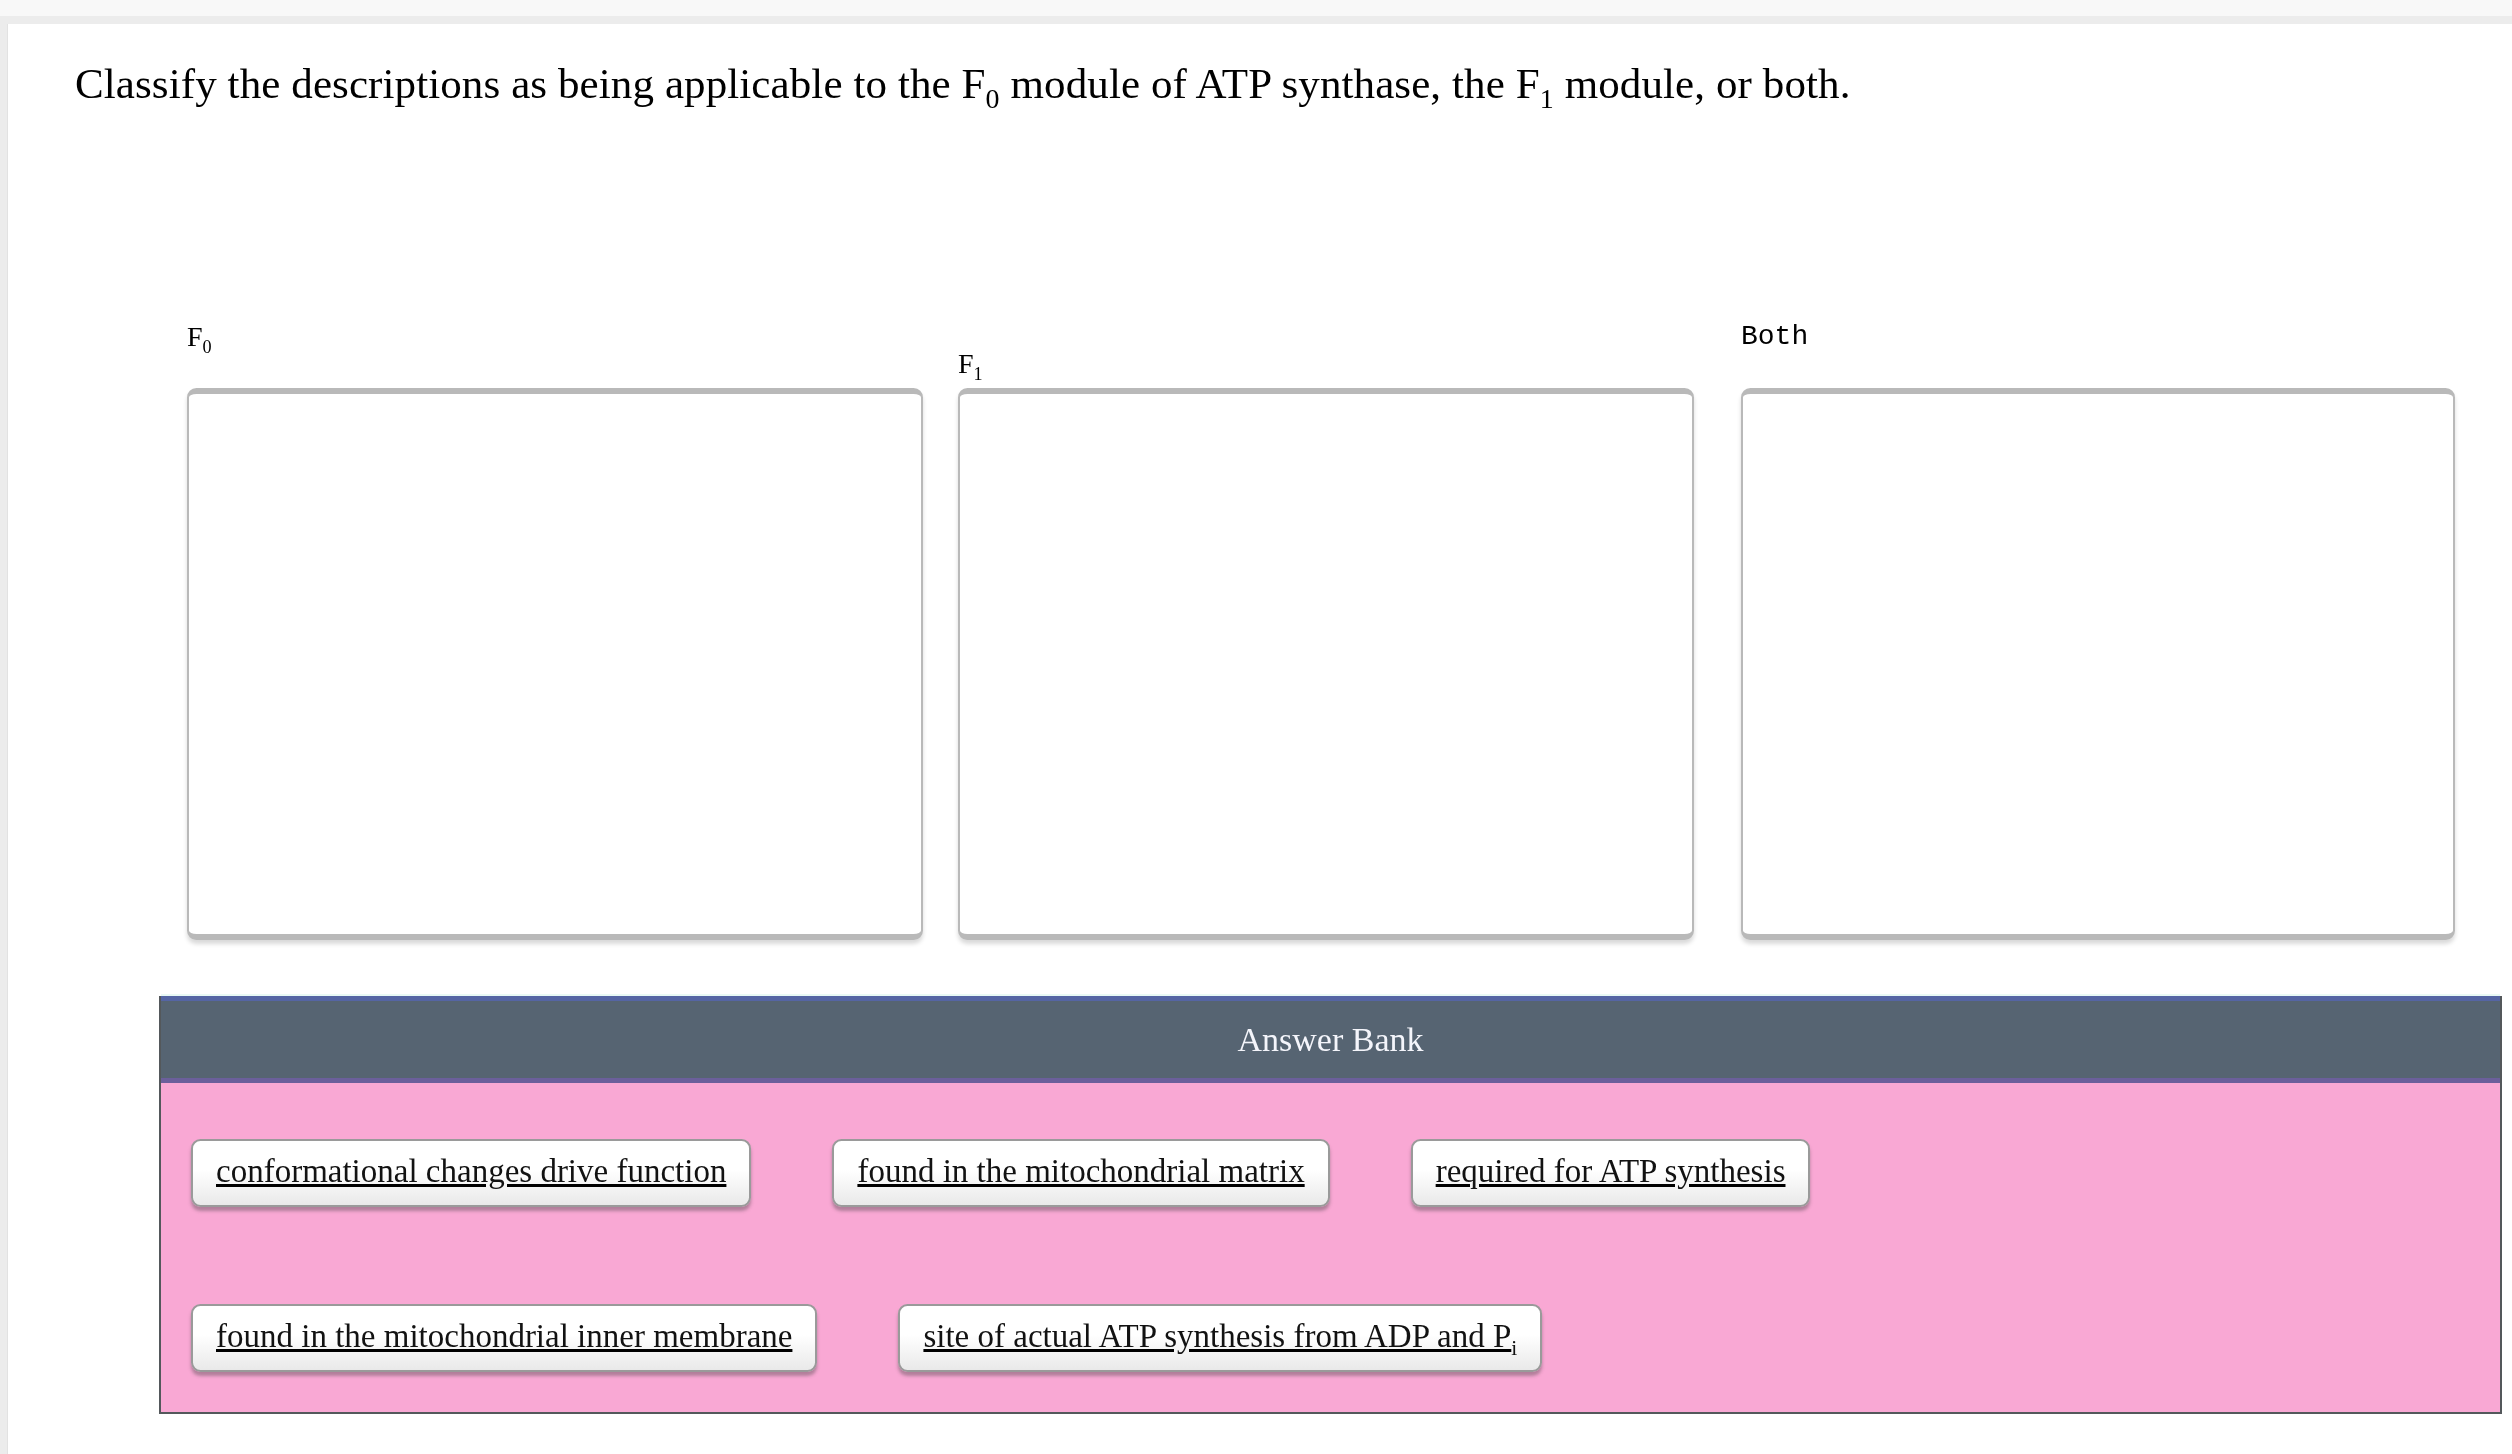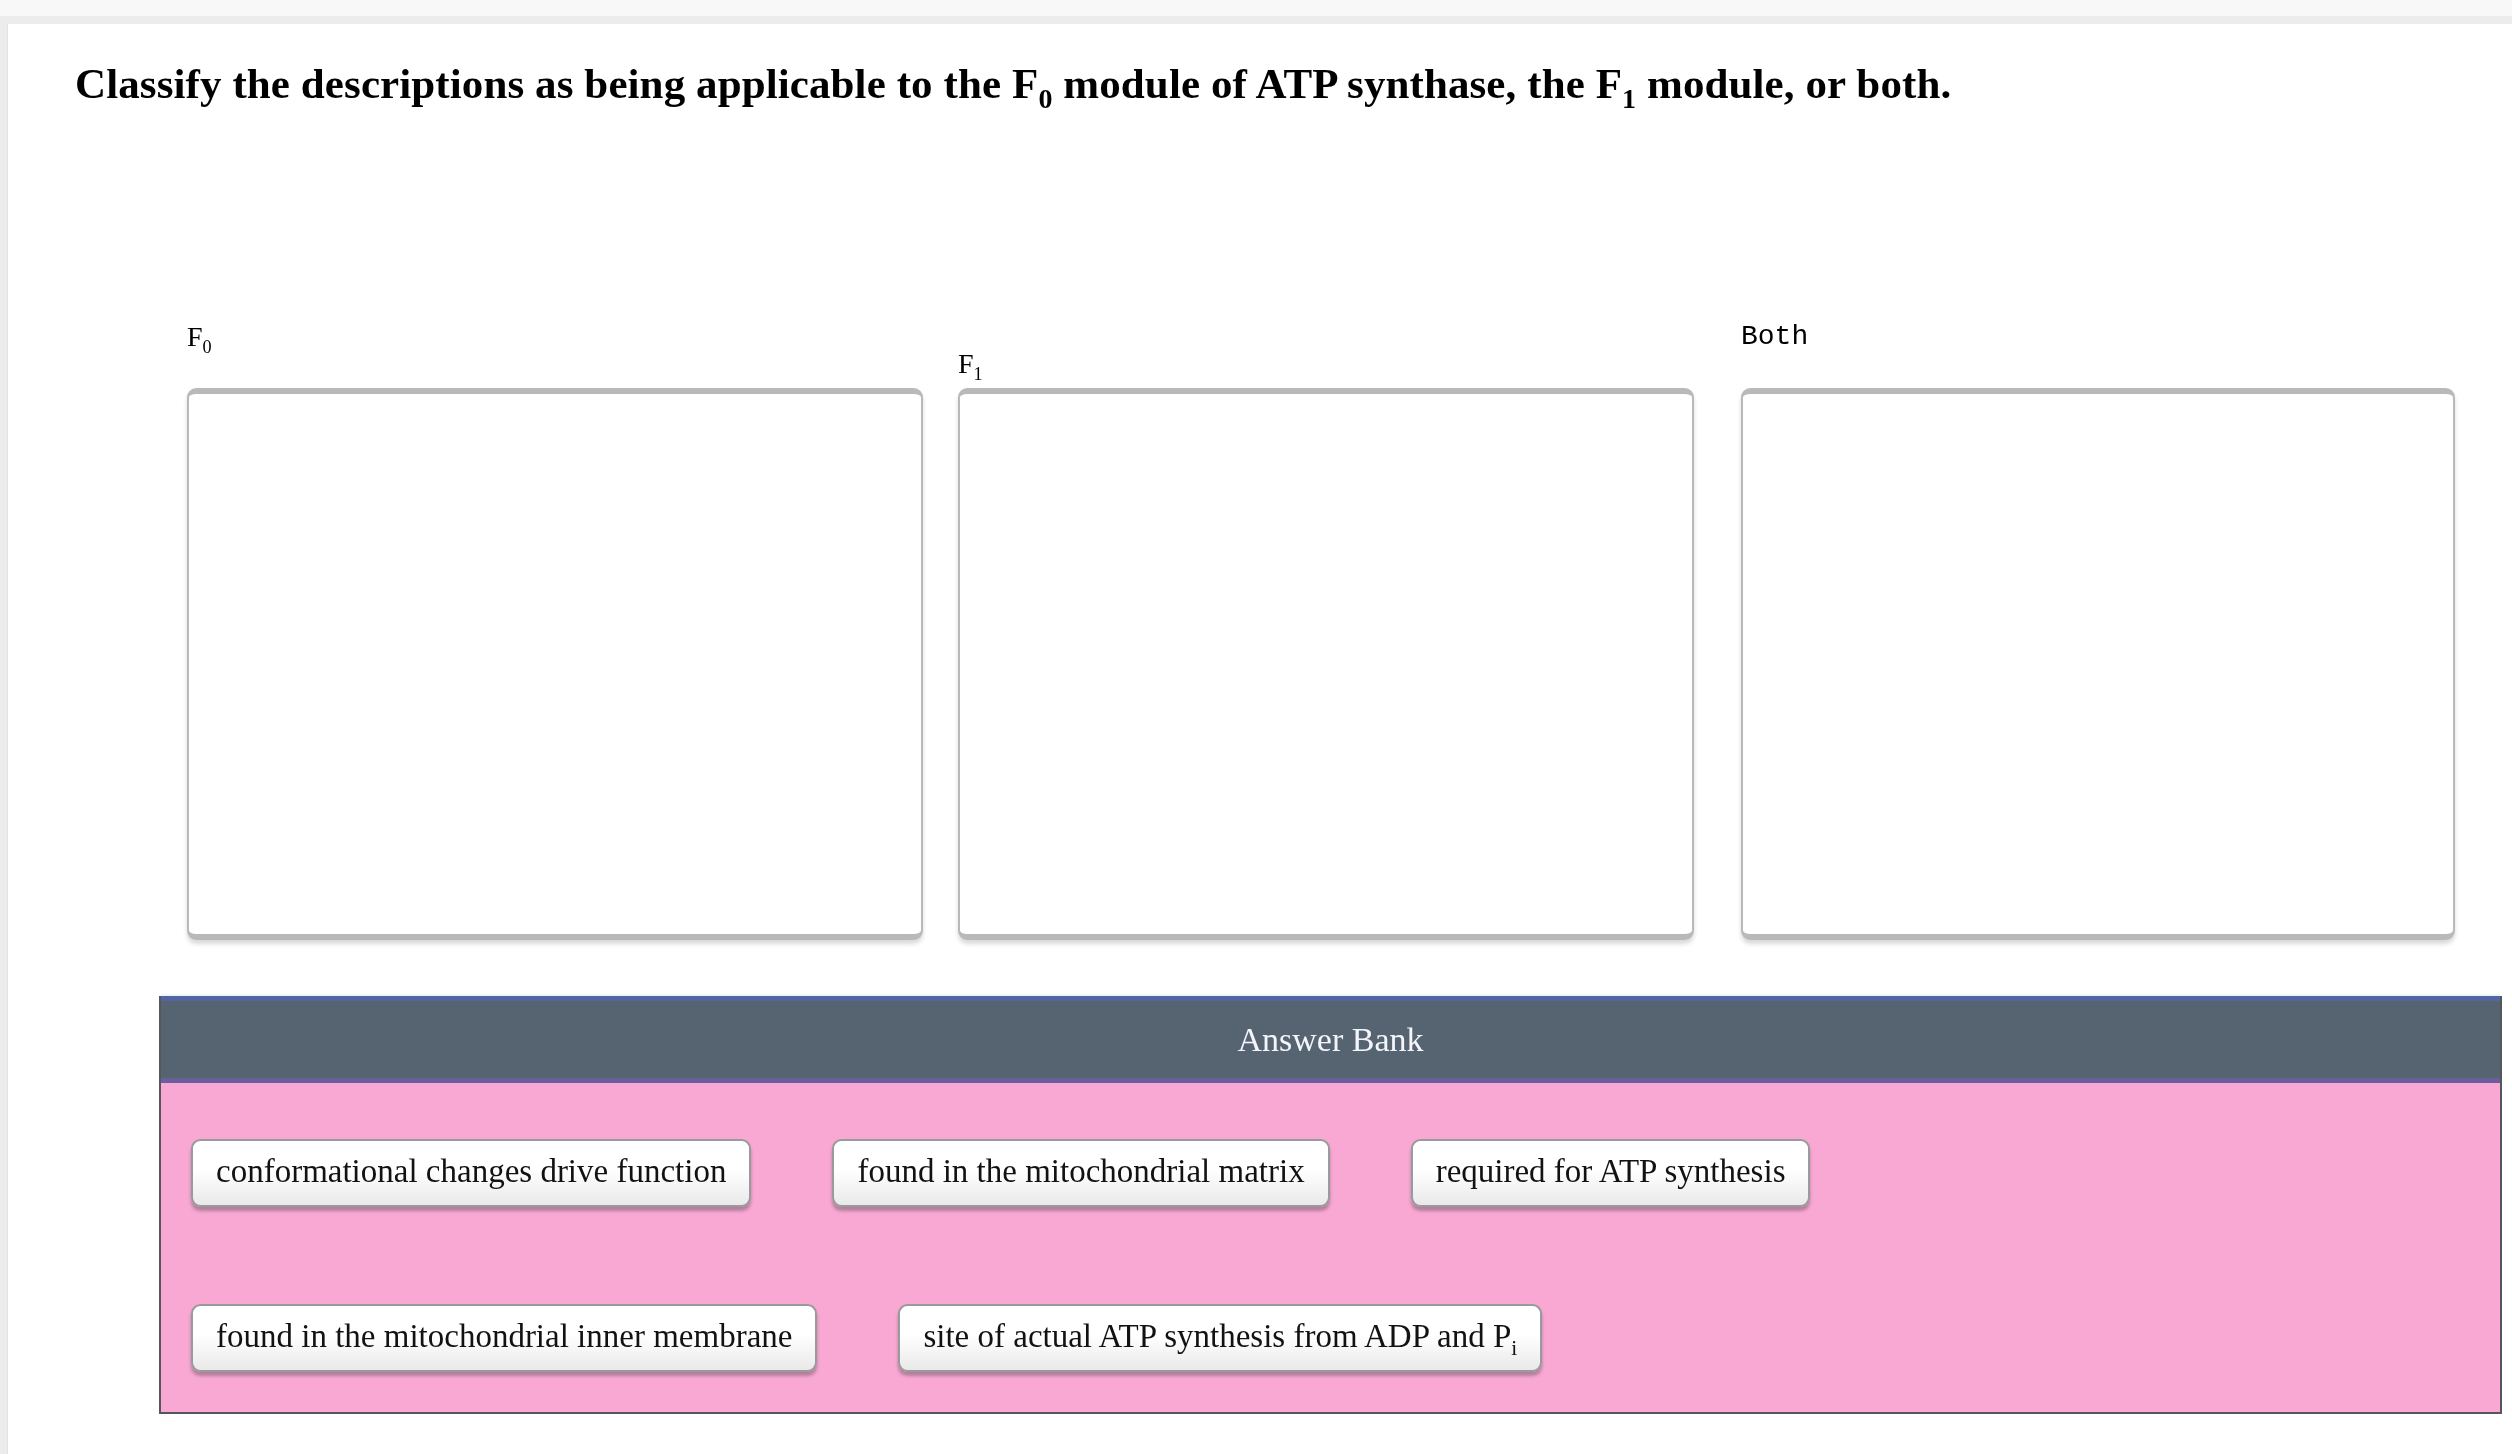--- a/index.html
+++ b/index.html
@@ -12,21 +12,21 @@
   }
 
   
   .top-strip  { position:absolute; left:0; top:0;  width:2512px; height:15.5px; background:#f8f8f8; }
   .top-band   { position:absolute; left:0; top:15.5px; width:2512px; height:8.7px; background:#ececec; }
   .left-strip { position:absolute; left:0; top:24px; width:6.7px; height:1430px; background:#ececec; border-right:1.3px solid #e2e2e2; }
 
   
   .question-title {
     position:absolute; left:75px; top:59px;
-    font-size:43px; letter-spacing:0.1px; white-space:nowrap;font-weight:bold;
+    font-size:43px; letter-spacing:0.1px; white-space:nowrap;
   }
 
   
   .bin-label {
     position:absolute; top:321px; height:62px;
     font-size:28px; text-align:left; white-space:nowrap;
   }
   #label-f0   { left:187px;  width:736px; }
   #label-f1   { left:958px; width:736px;margin-top:27px; }
   #label-both { left:1741px; width:714px;font-family:Liberation Mono, monospace; }
@@ -54,21 +54,21 @@
   .bank-header {
     height:87px; box-sizing:border-box;
     background:#566472;
     border-top:5.4px solid #5565a4;
     border-bottom:5.4px solid #6b5f9b;
     box-shadow:0 -2px 0 #e9f9f5;
     display:flex; align-items:center; justify-content:center;
     font-size:34px; color:#f4f5fb;
   }
   .bank-body { padding:56px 0 0 30px; }
-  .chip-row { display:flex; gap:81px; margin-bottom:97px; align-items:flex-start; }
+  .chip-row { display:flex; gap:81px; margin-bottom:97px; align-items:flex-start;text-decoration:underline; }
   .chip {
     box-sizing:border-box;
     padding:12px 23px 15px 23px;
     font-size:33px; color:#121212; white-space:nowrap;
     background:linear-gradient(180deg,#ffffff 0%,#ffffff 45%,#e9e9e9 100%);
     border:2px solid #9a9a9a;
     border-radius:9.4px;
     box-shadow:0 4px 3.4px rgba(60,60,60,0.38);
     cursor:default;
   }

